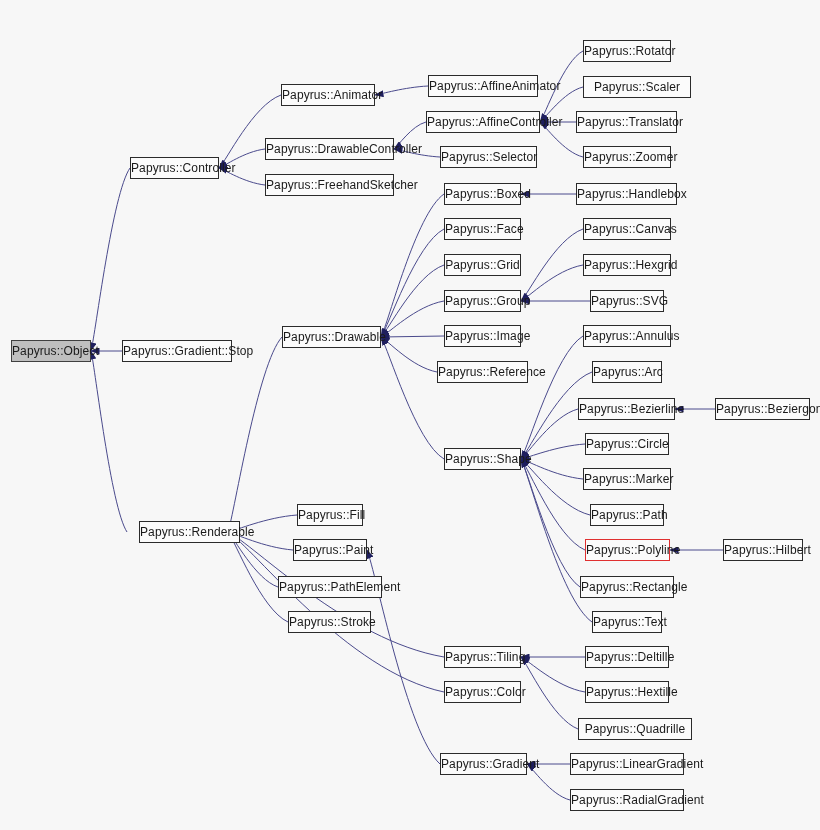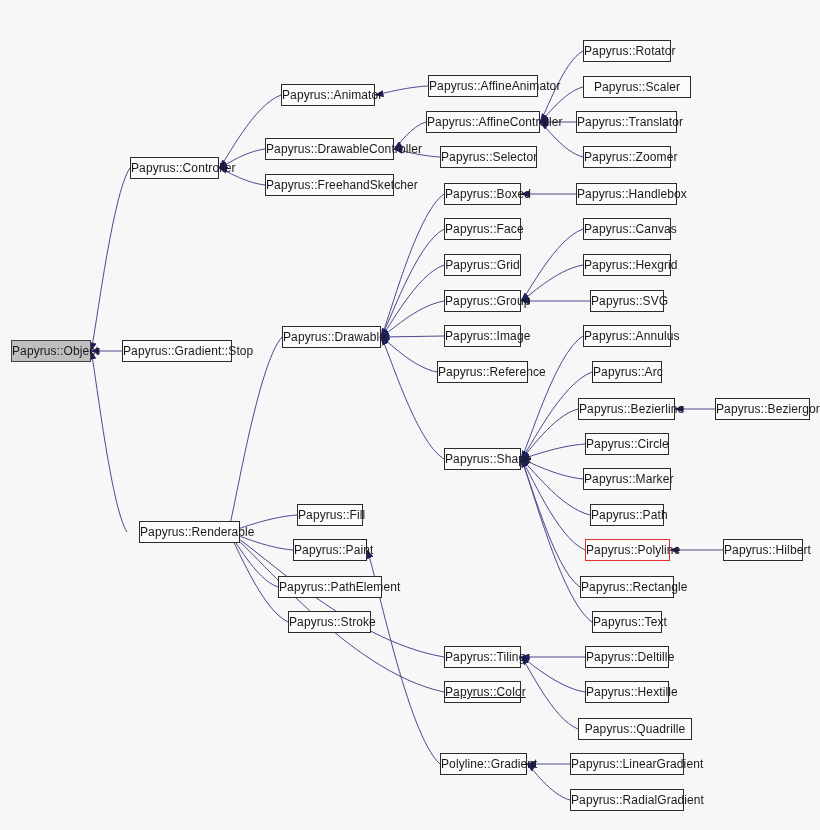--- a/index.html
+++ b/index.html
@@ -144,21 +144,21 @@
       <div class="node current" style="left: 585px; top: 539px; width: 85px;"><span>Papyrus::Polyline</span></div>
       <div class="node" style="left: 723px; top: 539px; width: 80px;"><span>Papyrus::Hilbert</span></div>
       <div class="node" style="left: 580px; top: 576px; width: 94px;"><span>Papyrus::Rectangle</span></div>
       <div class="node" style="left: 592px; top: 611px; width: 70px;"><span>Papyrus::Text</span></div>
       <div class="node" style="left: 127px; top: 521px; width: 101px; margin-left: 12px;"><span>Papyrus::Renderable</span></div>
       <div class="node" style="left: 297px; top: 504px; width: 66px;"><span>Papyrus::Fill</span></div>
       <div class="node" style="left: 293px; top: 539px; width: 74px;"><span>Papyrus::Paint</span></div>
       <div class="node" style="left: 278px; top: 576px; width: 104px;"><span>Papyrus::PathElement</span></div>
       <div class="node" style="left: 288px; top: 611px; width: 83px;"><span>Papyrus::Stroke</span></div>
       <div class="node" style="left: 444px; top: 646px; width: 77px;"><span>Papyrus::Tiling</span></div>
-      <div class="node" style="left: 444px; top: 681px; width: 77px; text-decoration: underline;"><span>Papyrus::Color</span></div>
+      <div class="node" style="left: 444px; top: 681px; width: 77px;"><span>Papyrus::Color</span></div>
       <div class="node" style="left: 585px; top: 646px; width: 84px;"><span>Papyrus::Deltille</span></div>
       <div class="node" style="left: 585px; top: 681px; width: 84px;"><span>Papyrus::Hextille</span></div>
       <div class="node" style="left: 578px; top: 718px; width: 114px;"><span>Papyrus::Quadrille</span></div>
-      <div class="node" style="left: 440px; top: 753px; width: 87px;"><span>Polyline::Gradient</span></div>
+      <div class="node" style="left: 440px; top: 753px; width: 87px;"><span>Papyrus::Gradient</span></div>
       <div class="node" style="left: 570px; top: 753px; width: 114px;"><span>Papyrus::LinearGradient</span></div>
       <div class="node" style="left: 570px; top: 789px; width: 114px;"><span>Papyrus::RadialGradient</span></div>
     </div>
 </div>
 
 </body></html>

